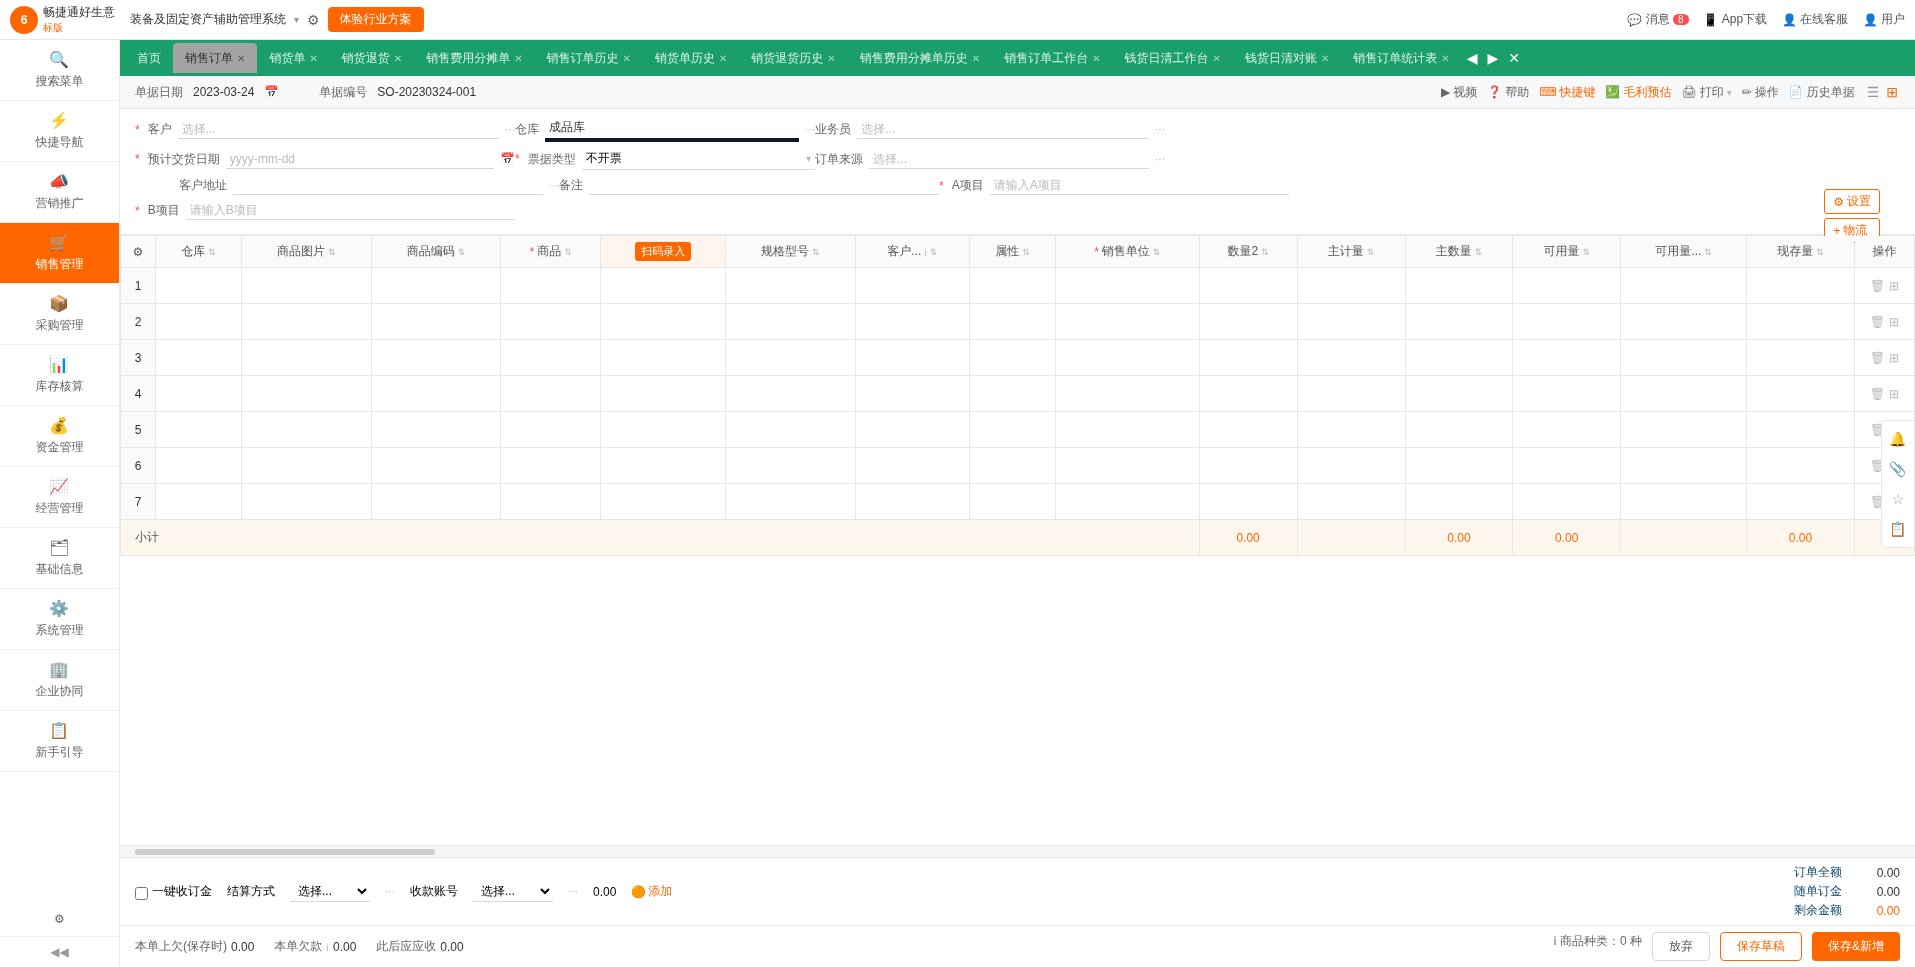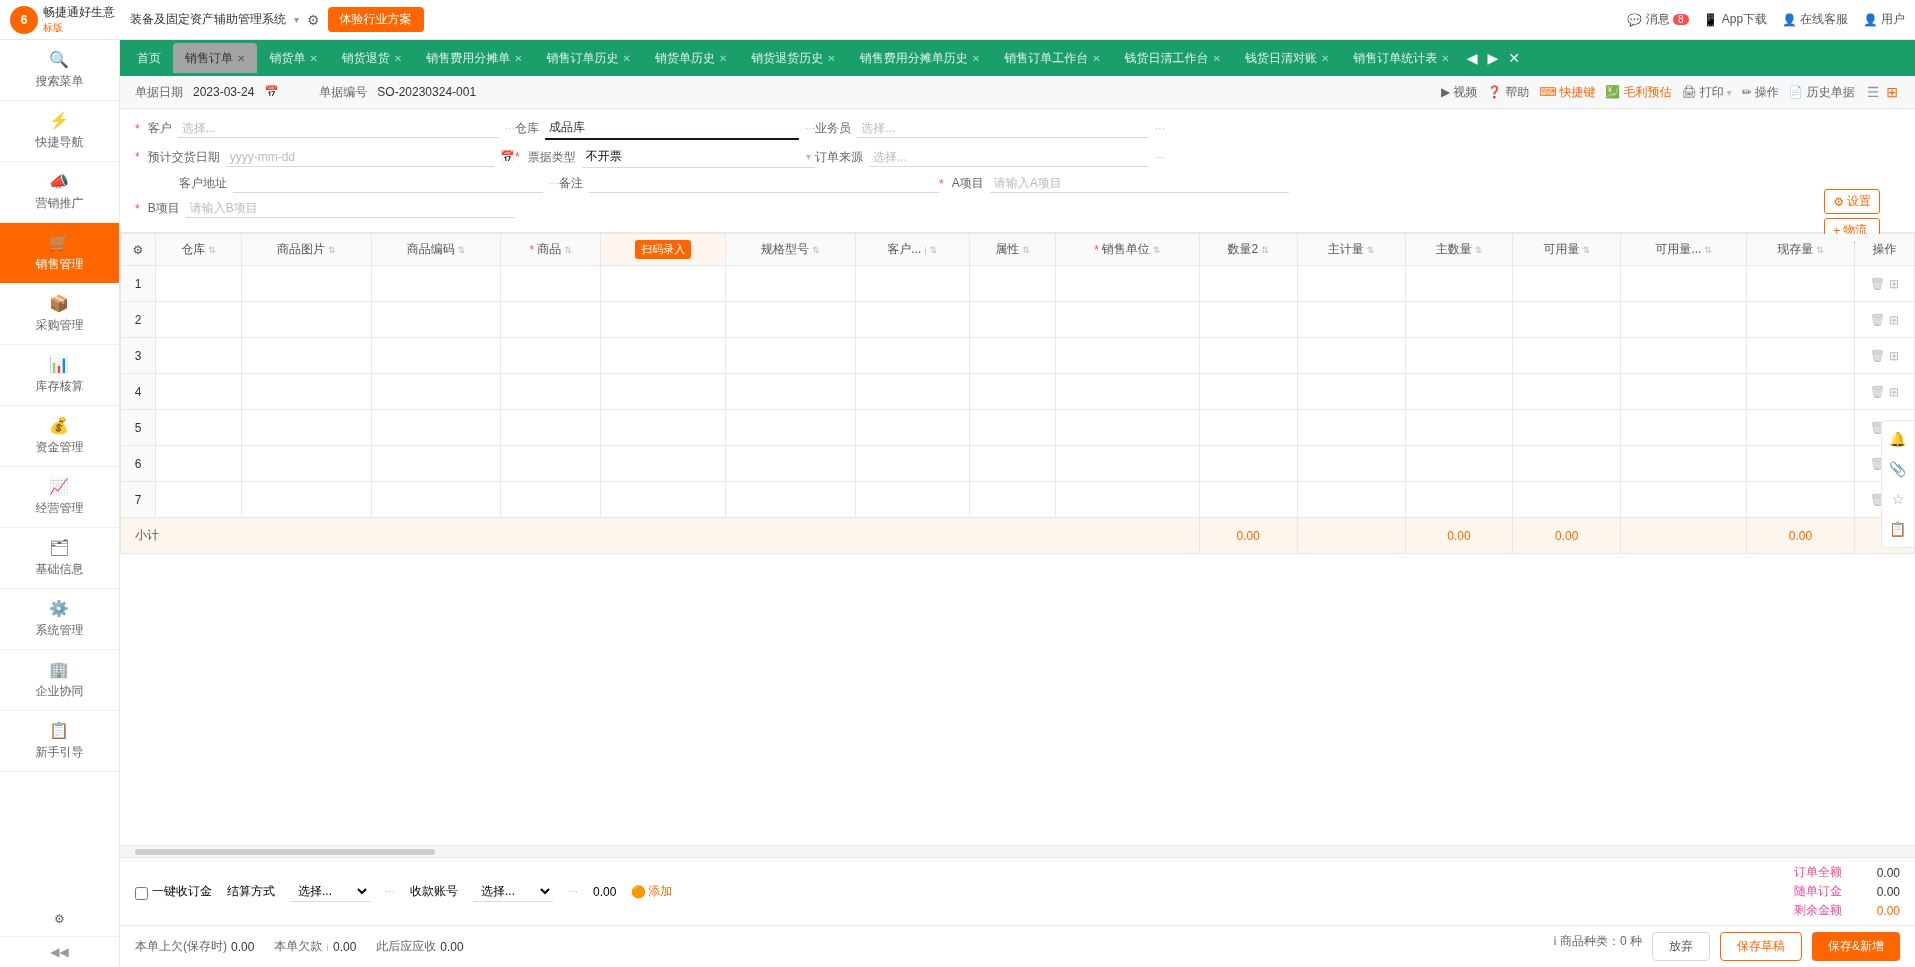--- a/index.html
+++ b/index.html
@@ -228,21 +228,21 @@
       color: #333;
       min-width: 0;
       background: transparent;
     }
     .form-input::placeholder { color: #bbb; }
     .form-input-static {
       flex: 1;
       font-size: 12px;
       color: #333;
       padding: 2px 4px;
-      border-bottom: 2px solid #0f172a;
+      border-bottom: 4px solid #0f172a;
     }
     .dots-btn { color: #bbb; cursor: pointer; font-size: 10px; }
     .calendar-btn { color: #bbb; cursor: pointer; font-size: 12px; }
     .select-arrow { color: #bbb; font-size: 10px; cursor: pointer; }
     .form-select-display {
       flex: 1;
       display: flex;
       align-items: center;
       border-bottom: 1px solid #d9d9d9;
       padding: 2px 4px;
@@ -380,21 +380,21 @@
       display: flex;
       flex-direction: column;
       align-items: flex-end;
       gap: 2px;
     }
     .order-summary-row {
       display: flex;
       align-items: center;
       gap: 8px;
     }
-    .order-sum-label { color: #ec4899; text-align: right; }
+    .order-sum-label { color: #0c4a6e; text-align: right; }
     .order-sum-value { color: #333; min-width: 50px; text-align: right; }
     .order-sum-value.orange { color: #ff6600; }
 
     
     .page-footer {
       display: flex;
       align-items: center;
       padding: 6px 15px;
       border-top: 1px solid #e8e8e8;
       background: #fff;

